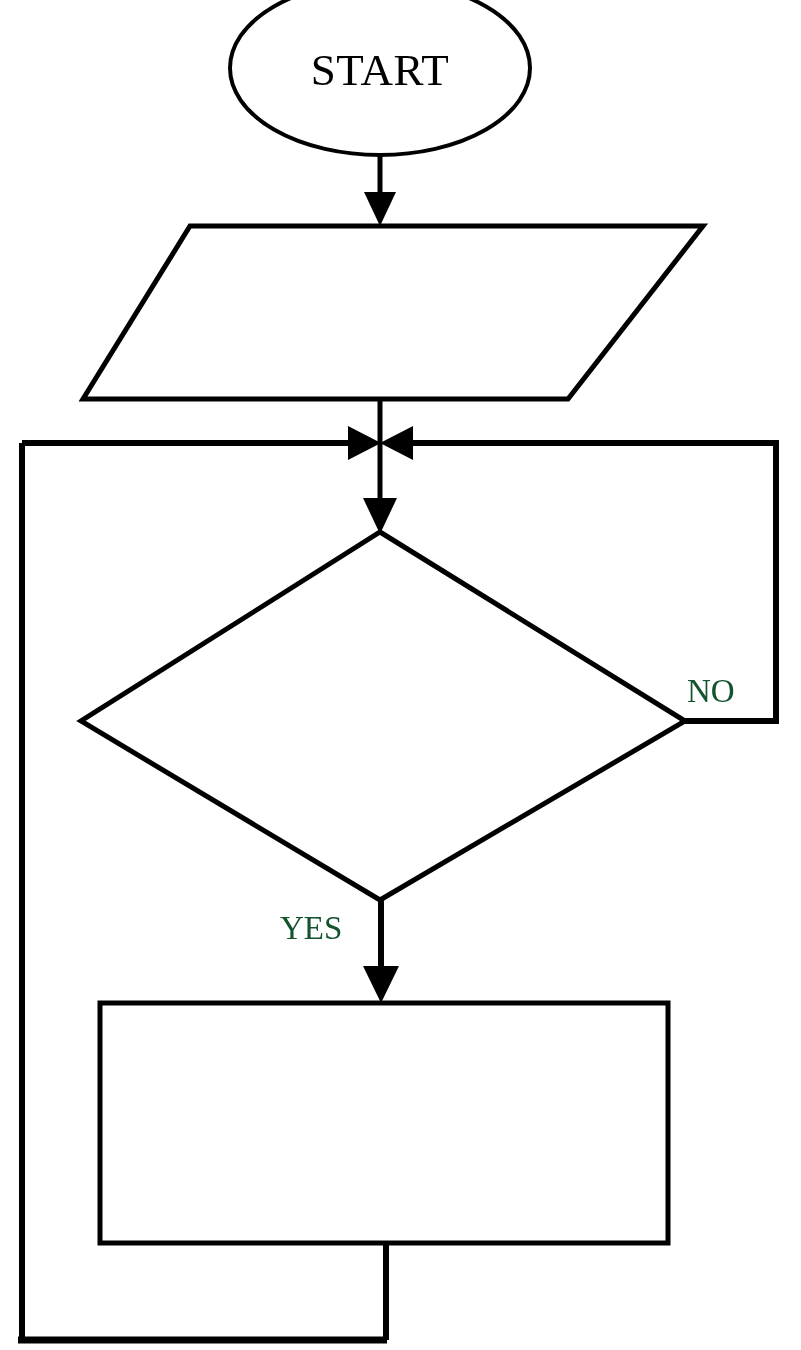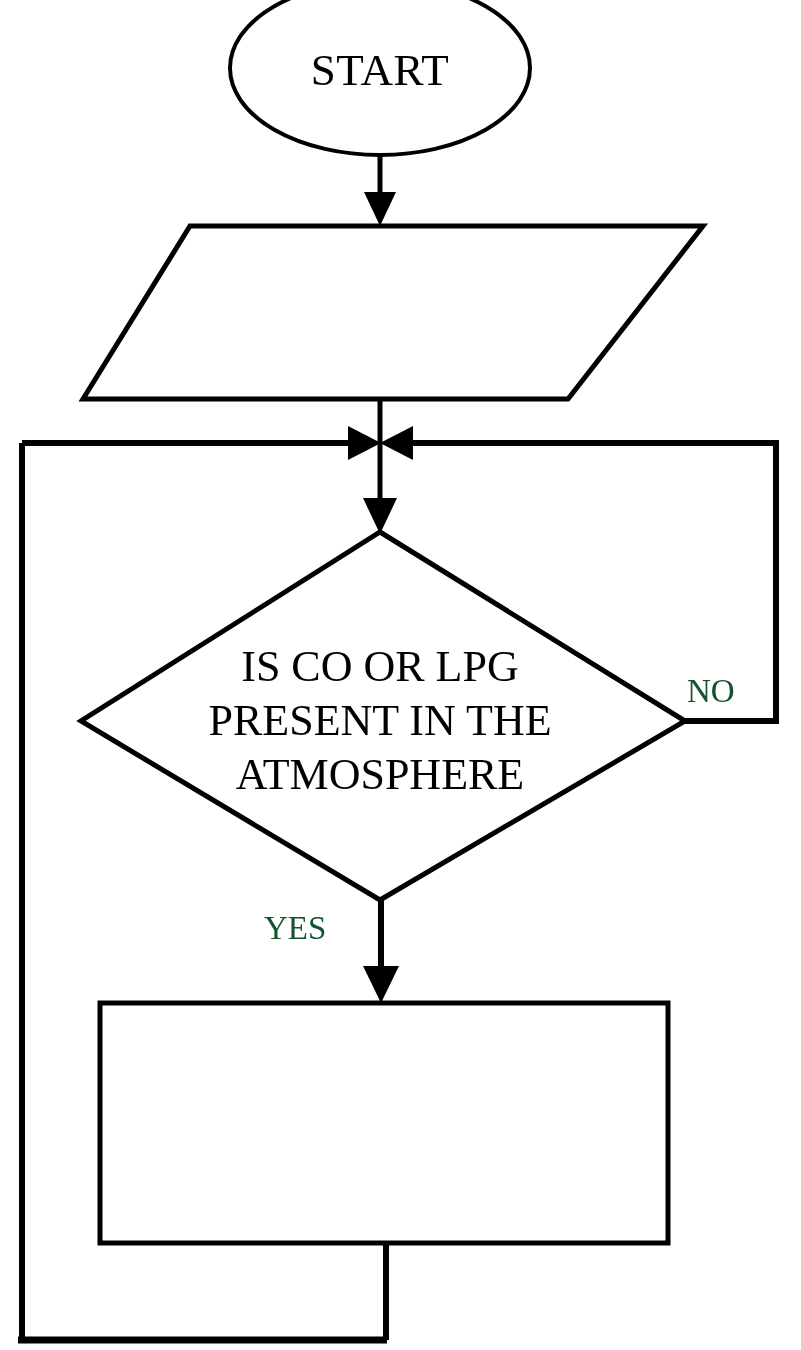--- a/index.html
+++ b/index.html
@@ -67,21 +67,21 @@
     font-family: "Liberation Serif", "DejaVu Serif", serif;
     font-size: 33px;
     white-space: pre;
     pointer-events: none;
   }
   #label-no {
     left: 687px;
     top: 673px;
   }
   #label-yes {
-    left: 264px;
+    left: 280px;
     top: 910px;
   }
 </style>
 </head>
 <body>
 
 <div id="canvas">
 
   <svg id="flow-svg" viewBox="0 0 801 1350">
 
@@ -112,22 +112,19 @@
     <line x1="381" y1="900" x2="381" y2="988" stroke="#000000" stroke-width="6"></line>
     <polygon points="381,1003 363,966 399,966" fill="#000000"></polygon>
 
     <rect x="100" y="1003" width="568" height="240" fill="#ffffff" stroke="#000000" stroke-width="5"></rect>
 
   </svg>
 
   <div class="node-text" id="start-text">START</div>
 
 
-  <div class="node-text" id="decision-text">IS CO OR LPG
-PRESENT IN THE
-ATMOSPHERE</div>
 
 
   <div class="edge-label" id="label-no">NO</div>
 
   <div class="edge-label" id="label-yes">YES</div>
 
 </div>
 
 </body></html>

